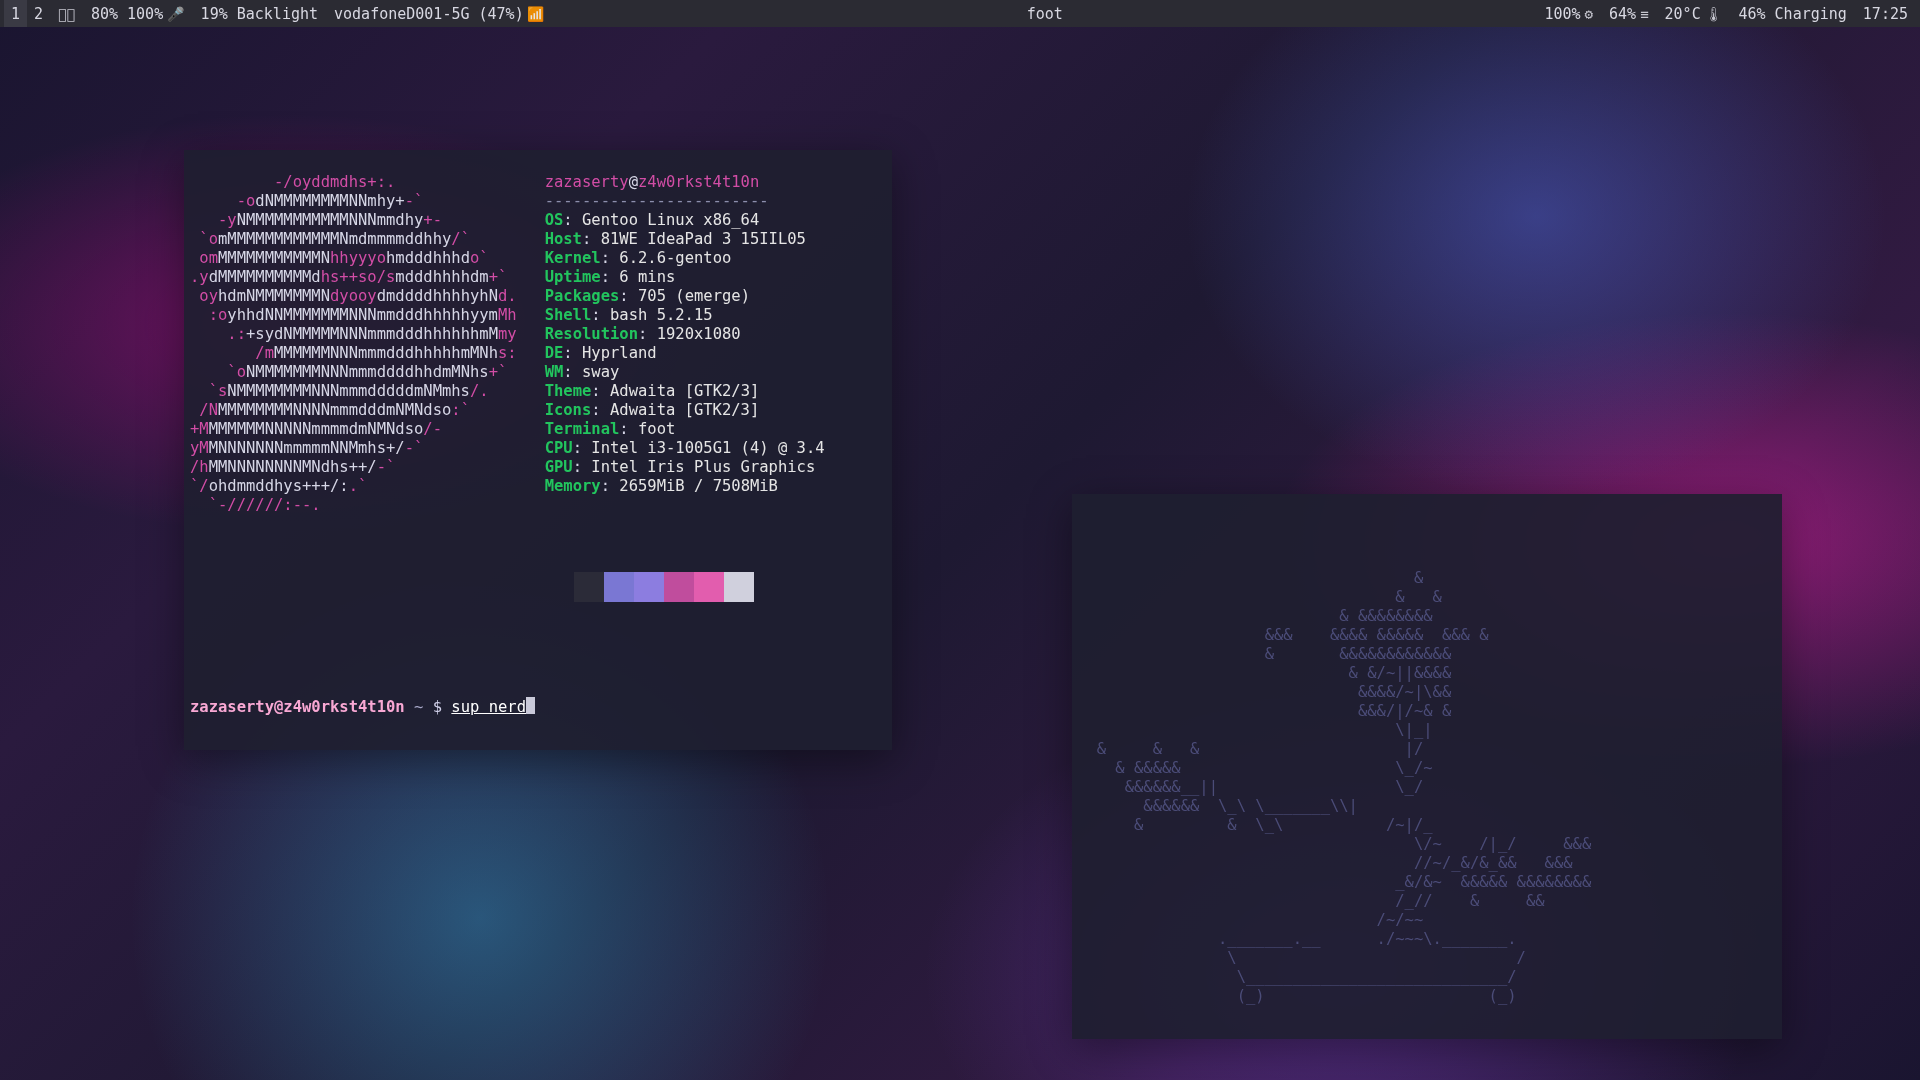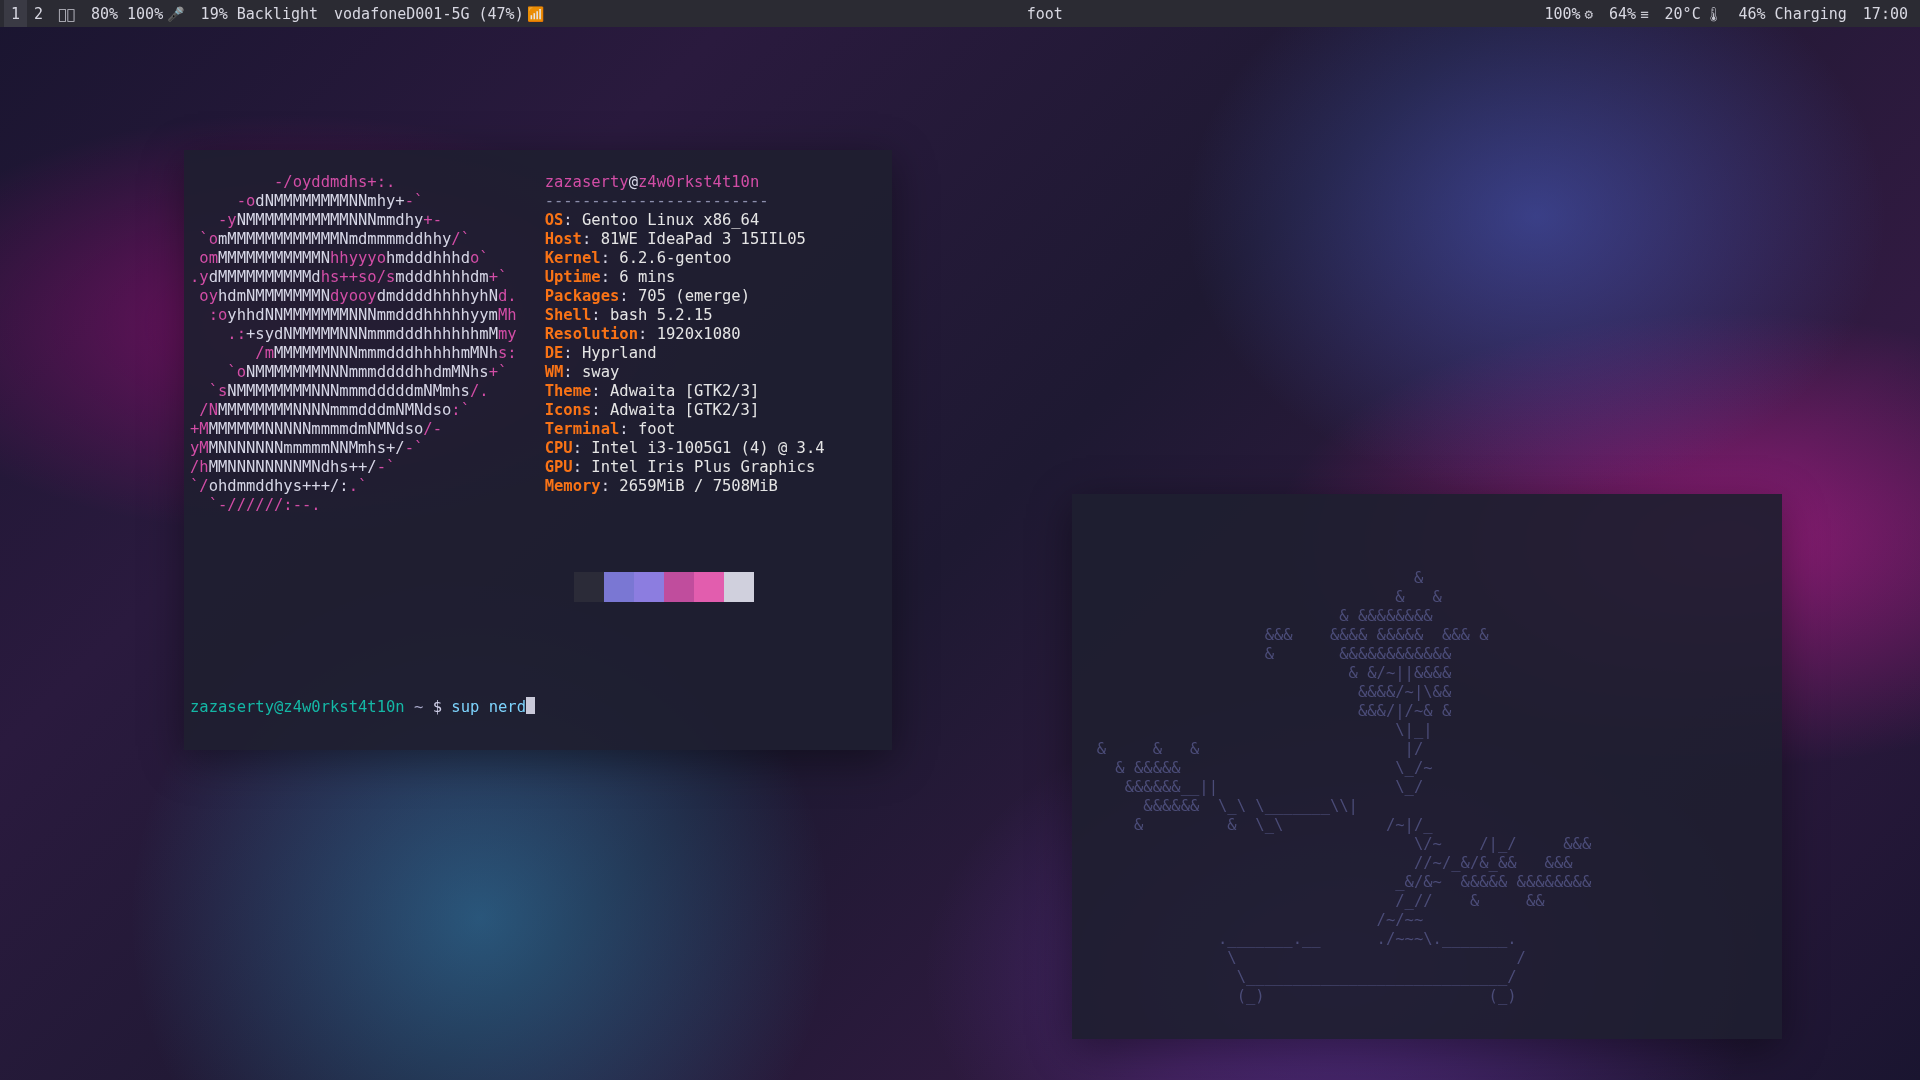--- a/index.html
+++ b/index.html
@@ -42,35 +42,35 @@
     padding: 4px 6px 14px 6px;
     white-space: pre;
     color: #cfd0e4;
   }
   .term1 { left: 184px; top: 150px; width: 708px; }
   .term2 { left: 1072px; top: 494px; width: 710px; min-height: 500px; padding-top: 56px; }
 
   .m { color: #d24da6; }   
   .w { color: #d6d6e6; }   
   .dim { color: #8d8fad; }
-  .prompt-user { color: #14b8a6; }
+  .prompt-user { color: #f9a8d4; font-weight: bold; }
   .prompt-sep  { color: #a7a7c8; }
-  .prompt-cmd  { color: #7dd3fc; }
+  .prompt-cmd  { color: #ffffff; text-decoration: underline; }
   .prompt-sym  { color: #cfcfe8; }
   .ascii-art { color: #4b4c78; font-size: 15.5px; line-height: 19px; }
 
   .cursor {
     display: inline-block; width: 9px; height: 17px;
     background: #c9c9d9; vertical-align: -2px;
   }
 
   .swatches { margin-left: 384px; display: flex; }
   .swatch { width: 30px; height: 30px; }
 
-  .info-line .label { color: #f97316; font-weight: bold; text-align: right; }
+  .info-line .label { color: #22c55e; font-weight: bold; text-align: right; }
   .info-line .val   { color: #e5e5e5; }
 </style>
 </head>
 <body>
 
 <div class="bar">
   <div class="left">
     <div class="seg ws active">1</div>
     <div class="seg ws">2</div>
     <div class="seg">
@@ -94,21 +94,21 @@
       </div>
     <div class="seg">
         <span>64%</span> 
         <span class="glyph">≡</span>
       </div>
     <div class="seg">
         <span>20°C</span> 
         <span class="glyph">🌡</span>
       </div>
     <div class="seg">46% Charging</div>
-    <div class="seg">17:00</div>
+    <div class="seg">17:25</div>
   </div>
 </div>
 
 <div class="term term1">
 <div id="nf-rows"><div><span class="m">         -/oyddmdhs+:.</span><span class="w"></span><span class="m"></span><span>                </span><span class="m">zazaserty</span><span class="w">@</span><span class="m">z4w0rkst4t10n</span></div><div><span class="m">     -o</span><span class="w">dNMMMMMMMMNNmhy+</span><span class="m">-`</span><span>             </span><span class="dim">------------------------</span></div><div><span class="m">   -y</span><span class="w">NMMMMMMMMMMMNNNmmdhy</span><span class="m">+-</span><span>           </span><span class="info-line"><span class="label">OS</span><span class="w">: </span><span class="val">Gentoo Linux x86_64</span></span></div><div><span class="m"> `o</span><span class="w">mMMMMMMMMMMMMNmdmmmmddhhy</span><span class="m">/`</span><span>        </span><span class="info-line"><span class="label">Host</span><span class="w">: </span><span class="val">81WE IdeaPad 3 15IIL05</span></span></div><div><span class="m"> om</span><span class="w">MMMMMMMMMMMN</span><span class="m">hhyyyo</span><span class="w">hmdddhhhd</span><span class="m">o`</span><span>      </span><span class="info-line"><span class="label">Kernel</span><span class="w">: </span><span class="val">6.2.6-gentoo</span></span></div><div><span class="m">.y</span><span class="w">dMMMMMMMMMMd</span><span class="m">hs++so/s</span><span class="w">mdddhhhhdm</span><span class="m">+`</span><span>    </span><span class="info-line"><span class="label">Uptime</span><span class="w">: </span><span class="val">6 mins</span></span></div><div><span class="m"> oy</span><span class="w">hdmNMMMMMMMN</span><span class="m">dyooy</span><span class="w">dmddddhhhhyhN</span><span class="m">d.</span><span>   </span><span class="info-line"><span class="label">Packages</span><span class="w">: </span><span class="val">705 (emerge)</span></span></div><div><span class="m">  :o</span><span class="w">yhhdNNMMMMMMMNNNmmdddhhhhhyym</span><span class="m">Mh</span><span>   </span><span class="info-line"><span class="label">Shell</span><span class="w">: </span><span class="val">bash 5.2.15</span></span></div><div><span class="m">    .:</span><span class="w">+sydNMMMMMNNNmmmdddhhhhhhmM</span><span class="m">my</span><span>   </span><span class="info-line"><span class="label">Resolution</span><span class="w">: </span><span class="val">1920x1080</span></span></div><div><span class="m">       /m</span><span class="w">MMMMMMNNNmmmdddhhhhhmMNh</span><span class="m">s:</span><span>   </span><span class="info-line"><span class="label">DE</span><span class="w">: </span><span class="val">Hyprland</span></span></div><div><span class="m">    `o</span><span class="w">NMMMMMMMNNNmmmddddhhdmMNhs</span><span class="m">+`</span><span>    </span><span class="info-line"><span class="label">WM</span><span class="w">: </span><span class="val">sway</span></span></div><div><span class="m">  `s</span><span class="w">NMMMMMMMMNNNmmmdddddmNMmhs</span><span class="m">/.</span><span>      </span><span class="info-line"><span class="label">Theme</span><span class="w">: </span><span class="val">Adwaita [GTK2/3]</span></span></div><div><span class="m"> /N</span><span class="w">MMMMMMMMNNNNmmmdddmNMNdso</span><span class="m">:`</span><span>        </span><span class="info-line"><span class="label">Icons</span><span class="w">: </span><span class="val">Adwaita [GTK2/3]</span></span></div><div><span class="m">+M</span><span class="w">MMMMMMNNNNNmmmmdmNMNdso</span><span class="m">/-</span><span>           </span><span class="info-line"><span class="label">Terminal</span><span class="w">: </span><span class="val">foot</span></span></div><div><span class="m">yM</span><span class="w">MNNNNNNNmmmmmNNMmhs+/</span><span class="m">-`</span><span>             </span><span class="info-line"><span class="label">CPU</span><span class="w">: </span><span class="val">Intel i3-1005G1 (4) @ 3.4</span></span></div><div><span class="m">/h</span><span class="w">MMNNNNNNNNMNdhs++/</span><span class="m">-`</span><span>                </span><span class="info-line"><span class="label">GPU</span><span class="w">: </span><span class="val">Intel Iris Plus Graphics</span></span></div><div><span class="m">`/</span><span class="w">ohdmmddhys+++/:</span><span class="m">.`</span><span>                   </span><span class="info-line"><span class="label">Memory</span><span class="w">: </span><span class="val">2659MiB / 7508MiB</span></span></div><div><span class="m">  `-//////:--.</span><span class="w"></span><span class="m"></span><span>                        </span></div></div>
 <div> </div>
 <div class="swatches" id="swatches"><div class="swatch" style="background: rgb(43, 43, 56);"></div><div class="swatch" style="background: rgb(122, 119, 211);"></div><div class="swatch" style="background: rgb(140, 125, 224);"></div><div class="swatch" style="background: rgb(192, 77, 157);"></div><div class="swatch" style="background: rgb(226, 93, 174);"></div><div class="swatch" style="background: rgb(208, 208, 221);"></div></div>
 <div> </div>
 <div> </div>
 <div><span class="prompt-user">zazaserty@z4w0rkst4t10n</span> <span class="prompt-sep">~</span> <span class="prompt-sym">$</span> <span class="prompt-cmd">sup nerd</span><span class="cursor"></span></div>

